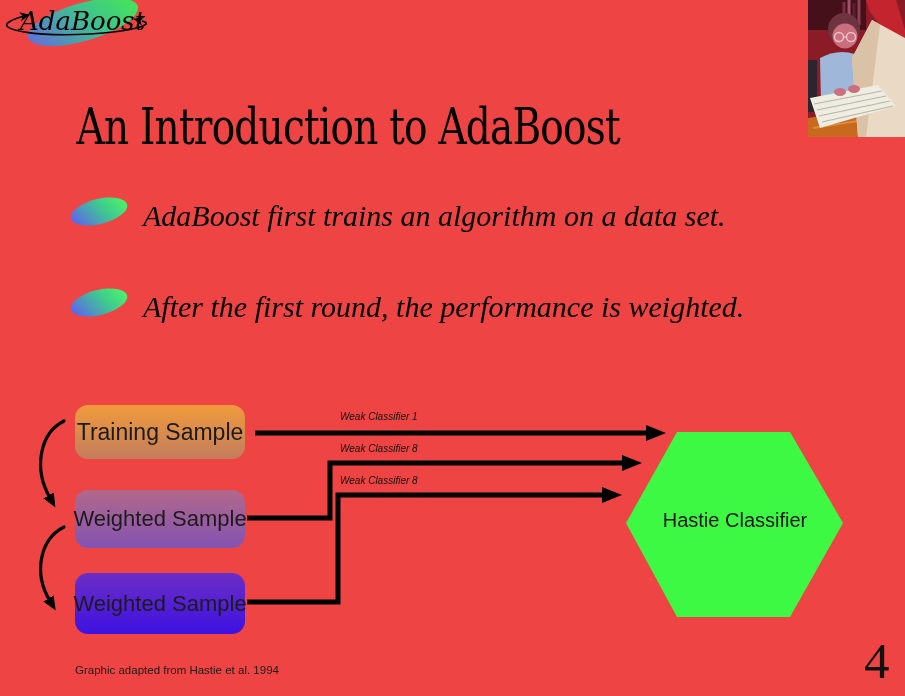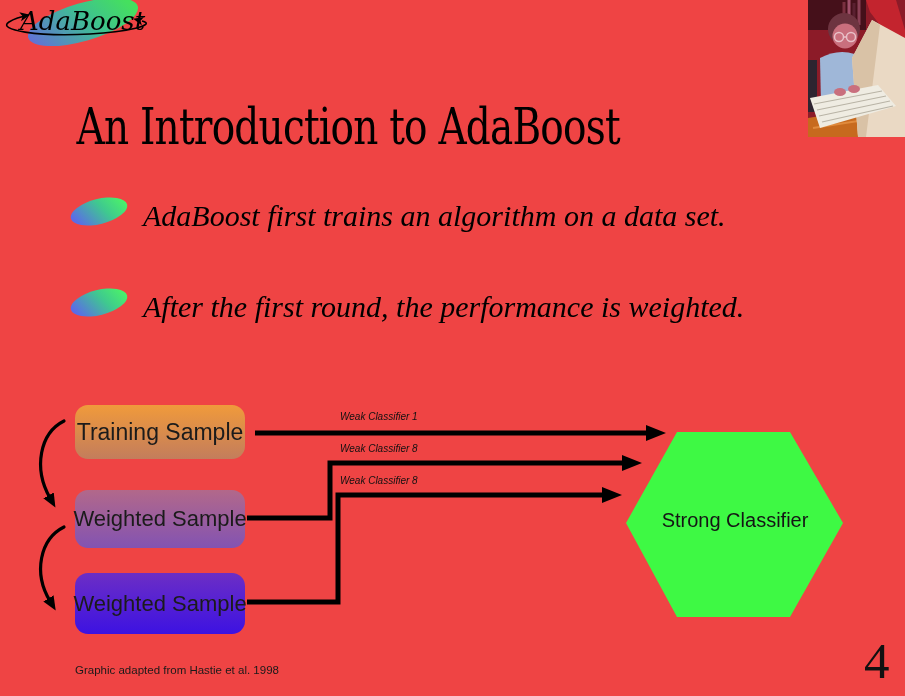--- a/index.html
+++ b/index.html
@@ -174,18 +174,18 @@
     <span>Weighted Sample</span>
   </div>
   <div class="box box-weighted-2">
     <span>Weighted Sample</span>
   </div>
 
   <span class="arrow-label label-1">Weak Classifier 1</span>
   <span class="arrow-label label-2">Weak Classifier 8</span>
   <span class="arrow-label label-3">Weak Classifier 8</span>
 
-  <div class="hex-label">Strong Classifier</div>
+  <div class="hex-label">Hastie Classifier</div>
 
-  <div class="caption">Graphic adapted from Hastie et al. 1998</div>
+  <div class="caption">Graphic adapted from Hastie et al. 1994</div>
   <div class="page-number">4</div>
 
 </div>
 
 </body></html>

